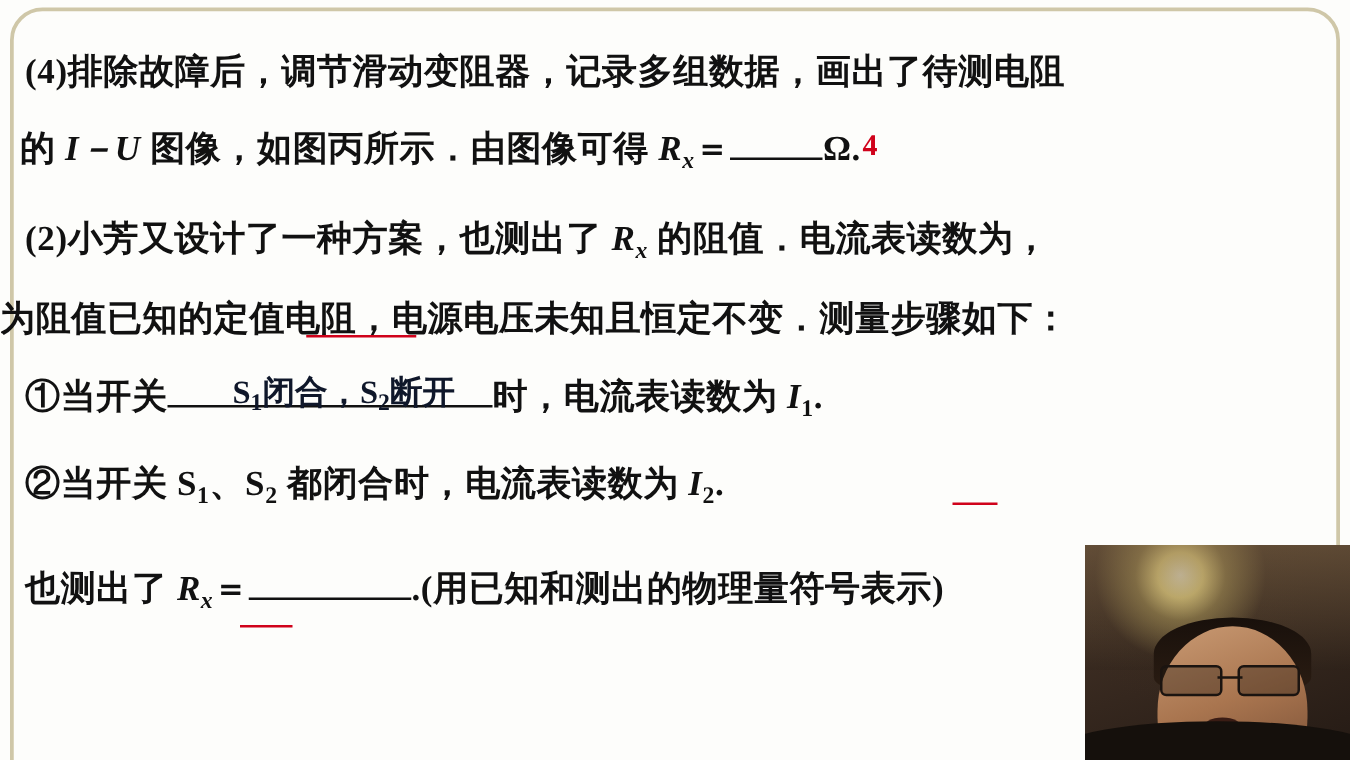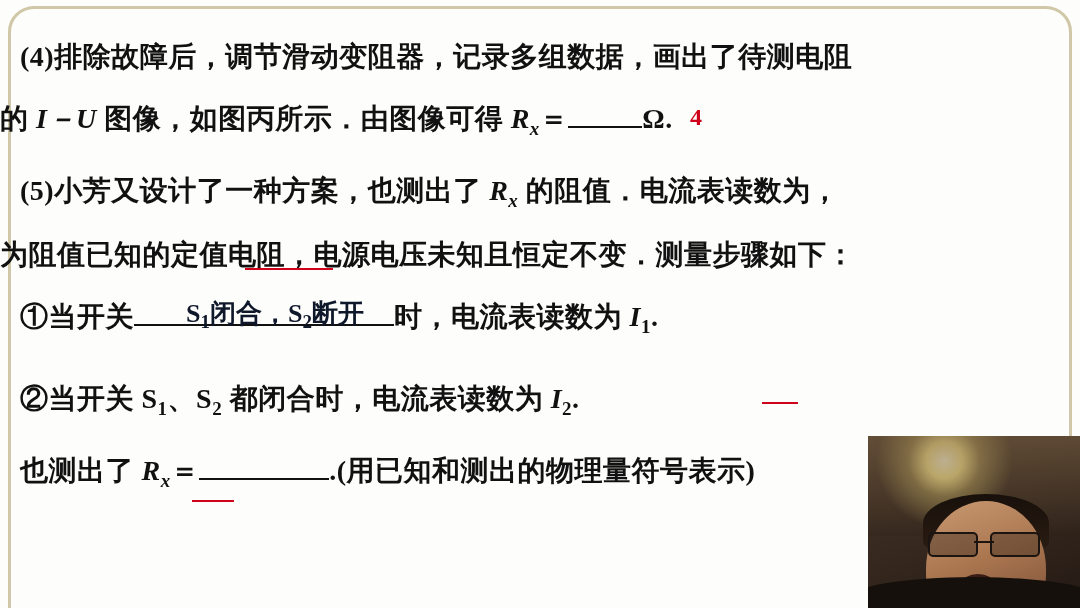--- a/index.html
+++ b/index.html
@@ -42,25 +42,25 @@
   .line {
     position: absolute;
     white-space: nowrap;
     color: #111111;
     font-weight: bold;
     font-size: 28px;
     font-family: "Liberation Serif", serif;
     letter-spacing: 0.5px;
   }
   .l1 { left: 20px; top: 38px; }
-  .l2 { left: 0px;  top: 100px; }
+  .l2 { left: 0px;  top: 100px; padding-left: 16px; }
   .l3 { left: 20px; top: 172px; }
   .l4 { left: 0px;  top: 236px; font-family: Liberation Mono, monospace; }
   .l5 { left: 20px; top: 298px; text-align: center; }
-  .l6 { left: 20px; top: 368px; margin-top: 12px; }
+  .l6 { left: 20px; top: 368px; }
   .l7 { left: 20px; top: 452px; }
 
   .it { font-style: italic; }
   .sub {
     font-size: 19px;
     vertical-align: sub;
     font-style: italic;
   }
   .subn {
     font-size: 19px;
@@ -214,21 +214,21 @@
       <span>(4)排除故障后，调节滑动变阻器，记录多组数据，画出了待测电阻</span>
     </div>
 
     <div class="line l2">
       <span>的 </span><span class="it">I－U</span><span> 图像，如图丙所示．由图像可得 </span><span class="it">R</span><span class="sub">x</span><span>＝</span><span class="blank-line b-short"></span><span>Ω.</span>
     </div>
 
     <div class="ans-4">4</div>
 
     <div class="line l3">
-      <span>(5)小芳又设计了一种方案，也测出了 </span><span class="it">R</span><span class="sub">x</span><span> 的阻值．电流表读数为，</span>
+      <span>(2)小芳又设计了一种方案，也测出了 </span><span class="it">R</span><span class="sub">x</span><span> 的阻值．电流表读数为，</span>
     </div>
 
     <div class="line l4">
       <span>为阻值已知的定值电阻，电源电压未知且恒定不变．测量步骤如下：</span>
     </div>
     <div class="mark mark-ding"></div>
 
     <div class="line l5">
       <span>①当开关</span><span class="blank-line b-mid"></span><span>时，电流表读数为 </span><span class="it">I</span><span class="subn">1</span><span>.</span>
     </div>

